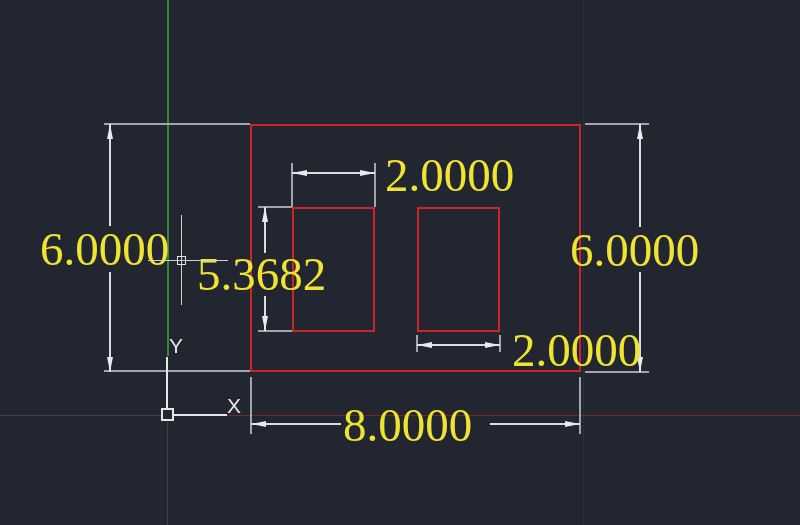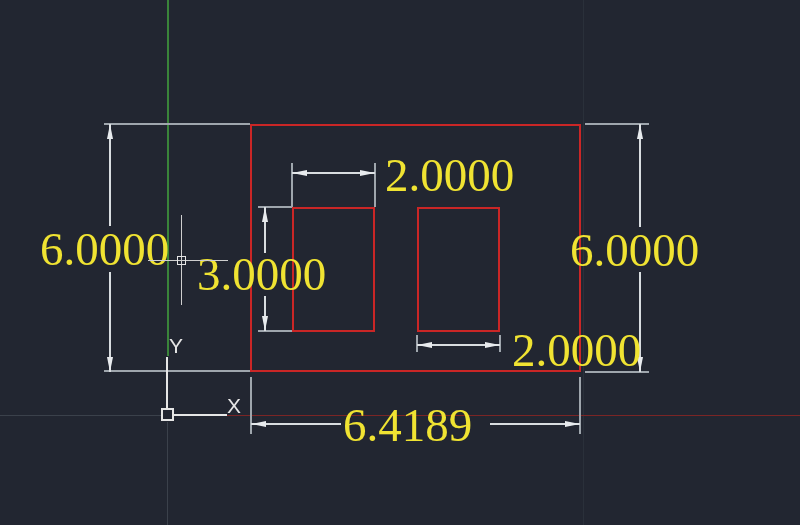--- a/index.html
+++ b/index.html
@@ -76,40 +76,40 @@
     <div class="dimtext" style="left:385px;top:152px;">2.0000</div>
   </div>
 
   <div style="left:0;top:0;">
     <div class="ext" style="left:258px;top:206px;width:34px;height:2px;"></div>
     <div class="ext" style="left:258px;top:330px;width:34px;height:2px;"></div>
     <div class="dim" style="left:264px;top:207px;width:2px;height:46px;"></div>
     <div class="dim" style="left:264px;top:296px;width:2px;height:35px;"></div>
     <div class="ar ar-up" style="left:262px;top:207px;"></div>
     <div class="ar ar-down" style="left:262px;top:316px;"></div>
-    <div class="dimtext" style="left:197px;top:251px;">3.0000</div>
+    <div class="dimtext" style="left:197px;top:251px;">5.3682</div>
   </div>
 
   <div style="left:0;top:0;">
     <div class="ext" style="left:416px;top:335px;width:2px;height:17px;"></div>
     <div class="ext" style="left:499px;top:335px;width:2px;height:17px;"></div>
     <div class="dim" style="left:417px;top:344px;width:83px;height:2px;"></div>
     <div class="ar ar-left" style="left:417px;top:342px;"></div>
     <div class="ar ar-right" style="left:485px;top:342px;"></div>
     <div class="dimtext" style="left:512px;top:327px;">2.0000</div>
   </div>
 
   <div style="left:0;top:0;">
     <div class="ext" style="left:250px;top:377px;width:2px;height:57px;"></div>
     <div class="ext" style="left:579px;top:377px;width:2px;height:57px;"></div>
     <div class="dim" style="left:251px;top:423px;width:90px;height:2px;"></div>
     <div class="dim" style="left:490px;top:423px;width:90px;height:2px;"></div>
     <div class="ar ar-left" style="left:251px;top:421px;"></div>
     <div class="ar ar-right" style="left:565px;top:421px;"></div>
-    <div class="dimtext" style="left:343px;top:402px;">6.4189</div>
+    <div class="dimtext" style="left:343px;top:402px;">8.0000</div>
   </div>
 
   <div style="left:0;top:0;">
     <div class="ucs-line" style="left:166px;top:357px;width:2px;height:52px;"></div>
     <div class="ucs-box" style="left:161px;top:408px;"></div>
     <div class="ucs-line" style="left:174px;top:414px;width:53px;height:2px;"></div>
     <div class="ucs-label" style="left:169px;top:335px;">Y</div>
     <div class="ucs-label" style="left:227px;top:395px;">X</div>
   </div>
 

